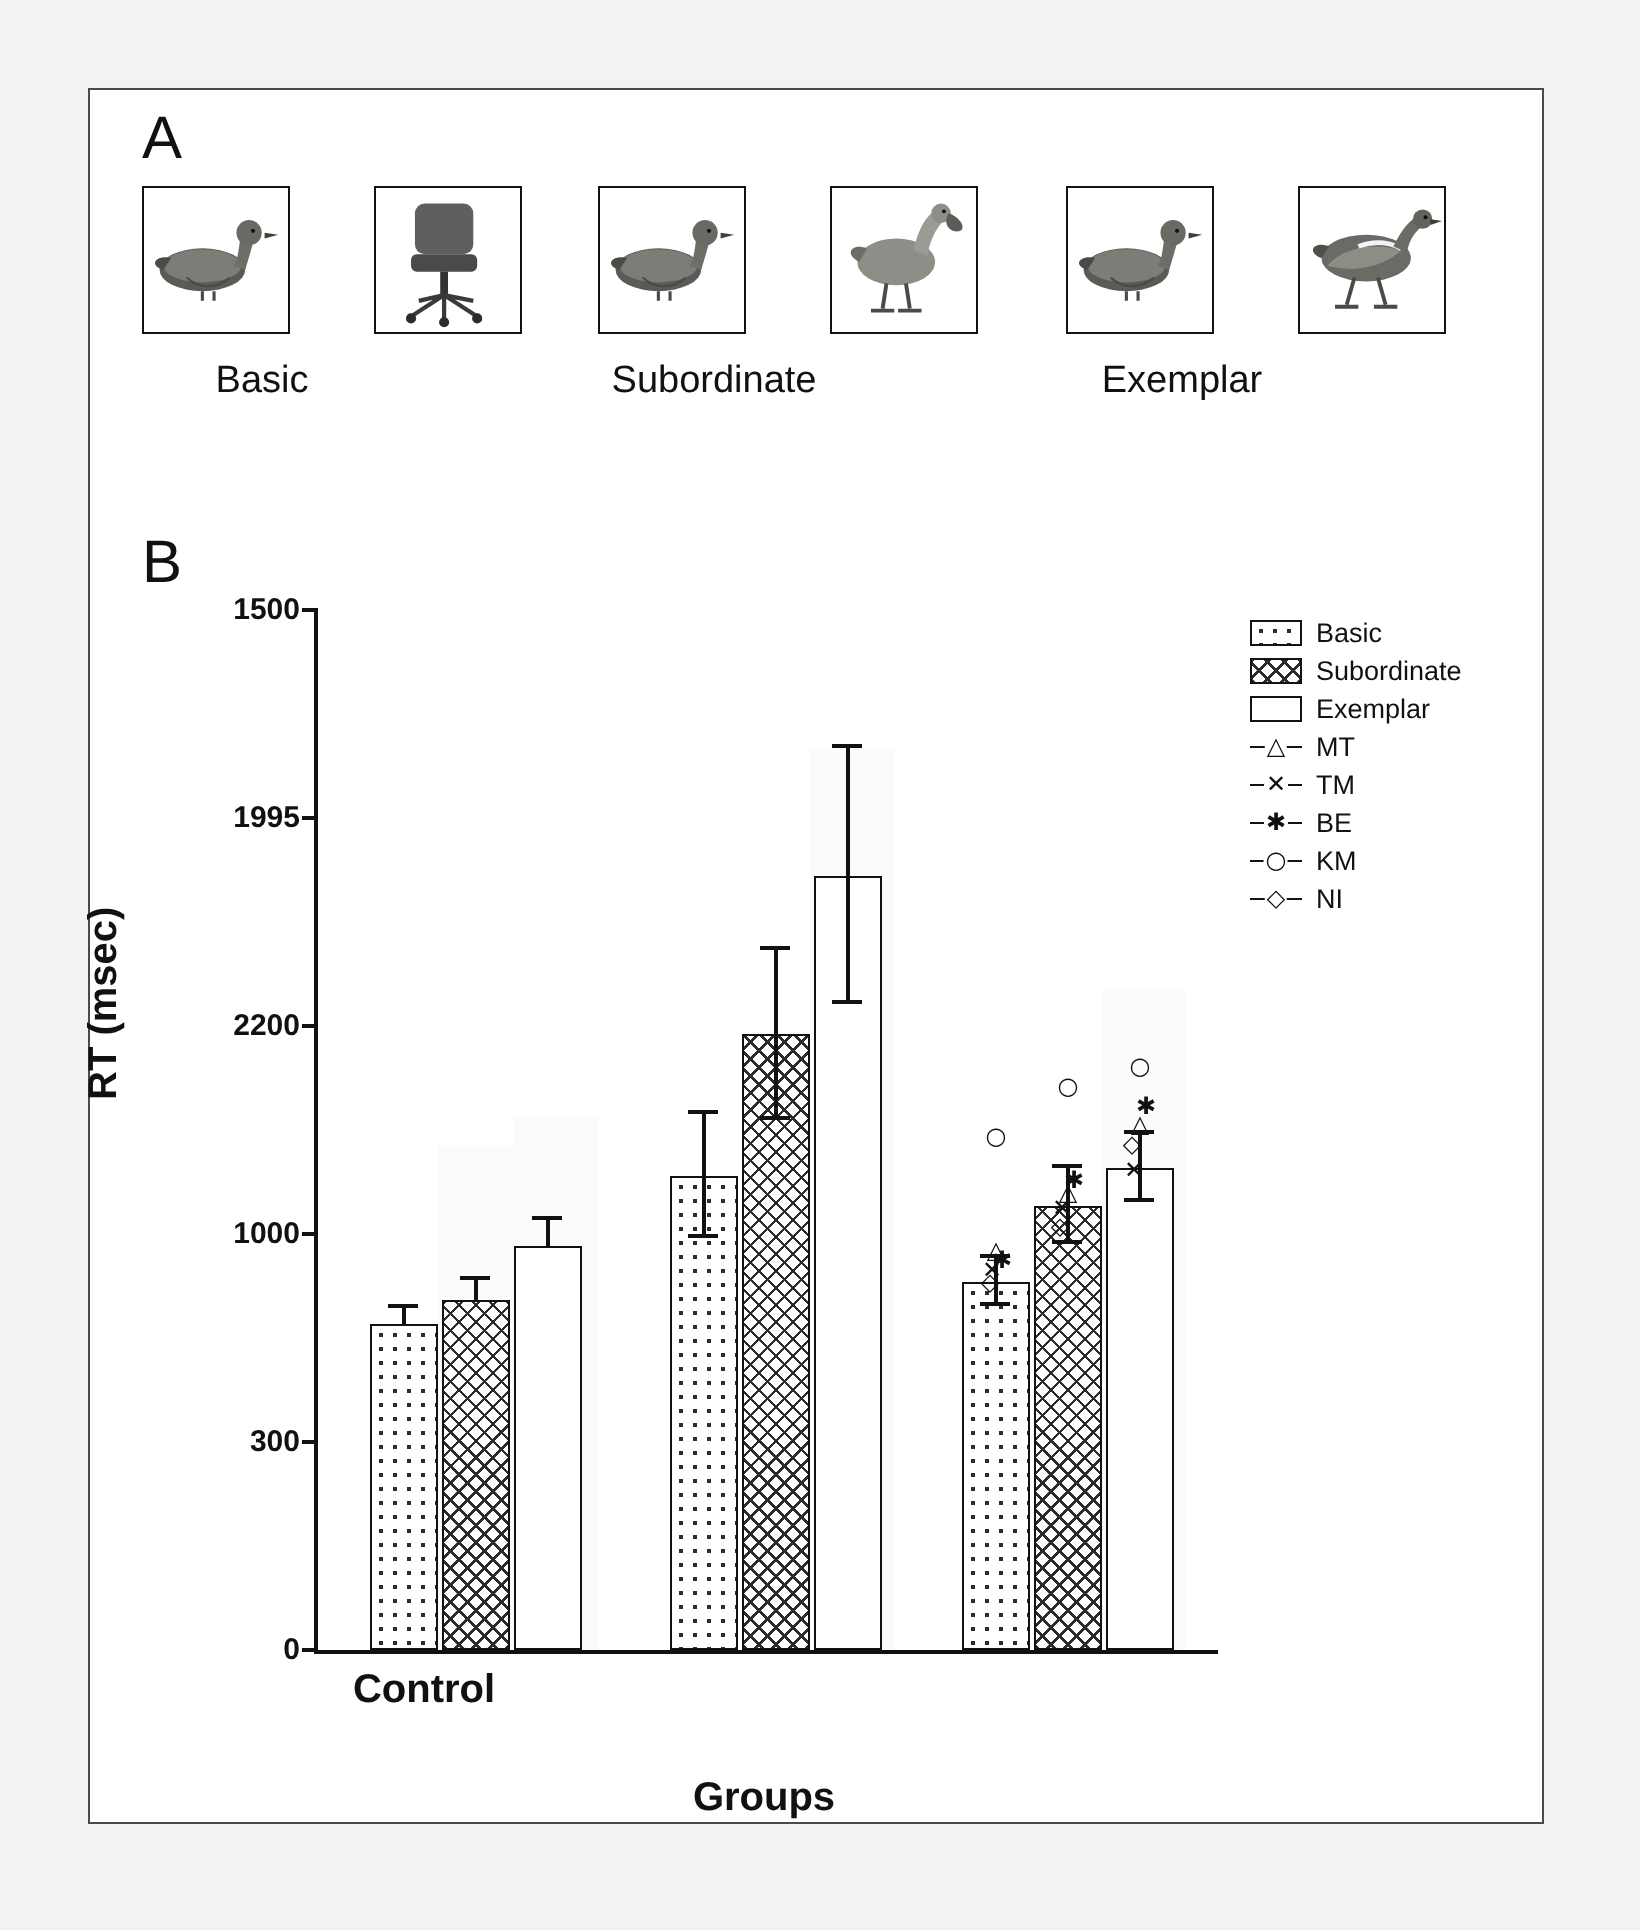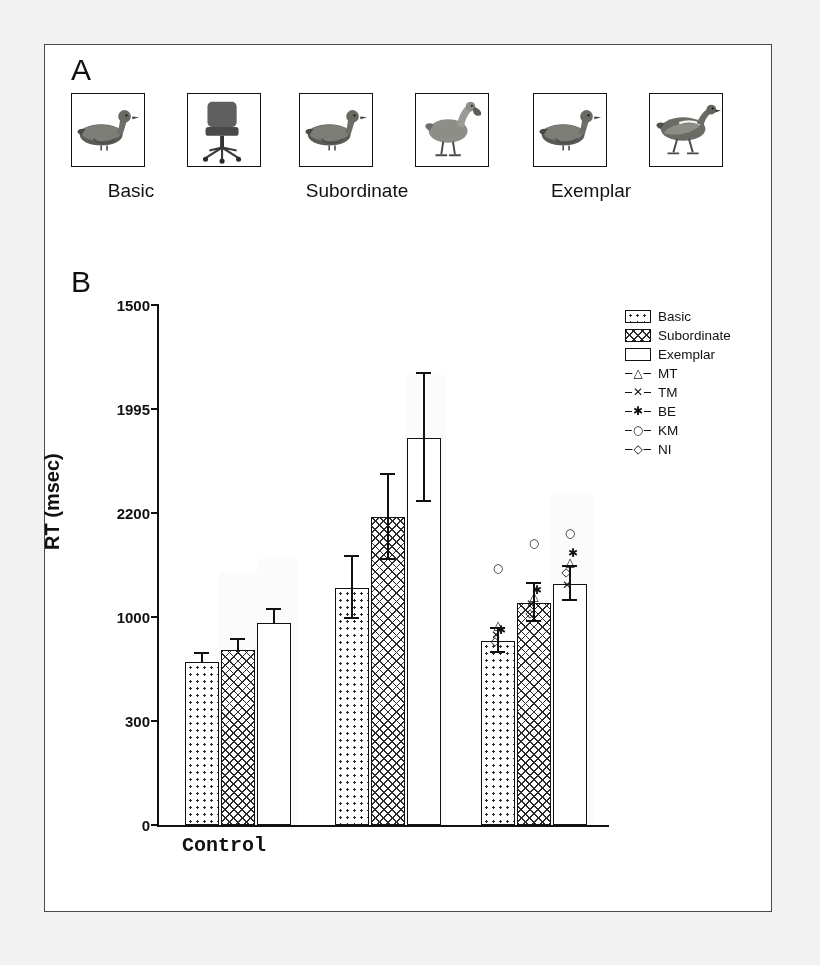--- a/index.html
+++ b/index.html
@@ -323,20 +323,21 @@
         <path d="M18 61 L30 61 M38 61 L50 61" stroke="#4a4a47" stroke-width="2"></path>
       </svg>
     </div>
     <div class="cond-label" style="left:466px; top:135px;">Exemplar</div>
 
     <div id="panel-b-label">B</div>
 
     <div id="chart">
 
       <div id="ylabel">RT (msec)</div>
+      <div id="xlabel">Groups</div>
 
       <div id="plot">
 
         <div style="position:absolute; left:0; bottom:0px;">
           <div class="ytick-mark"></div>
           <div class="ytick">0</div>
         </div>
         <div style="position:absolute; left:0; bottom:104px;">
           <div class="ytick-mark"></div>
           <div class="ytick">300</div>
@@ -421,21 +422,21 @@
         <div class="marker" style="left:371px; bottom:200px;">◇</div>
 
         <div class="marker" style="left:411px; bottom:251px;">△</div>
         <div class="marker" style="left:408px; bottom:228px;">✕</div>
         <div class="marker" style="left:414px; bottom:260px;">✱</div>
         <div class="marker" style="left:411px; bottom:280px;">○</div>
         <div class="marker" style="left:407px; bottom:241px;">◇</div>
 
       </div>
 
-      <div class="group-label" style="left:104px;font-family:Liberation Mono, monospace;">Control</div>
+      <div class="group-label" style="left:92px;">Control</div>
 
     </div>
 
     <div id="legend">
       <div class="leg-row">
         <span class="leg-swatch fill-dots"></span>
         <span class="leg-label">Basic</span>
       </div>
       <div class="leg-row">
         <span class="leg-swatch fill-hatch"></span>

